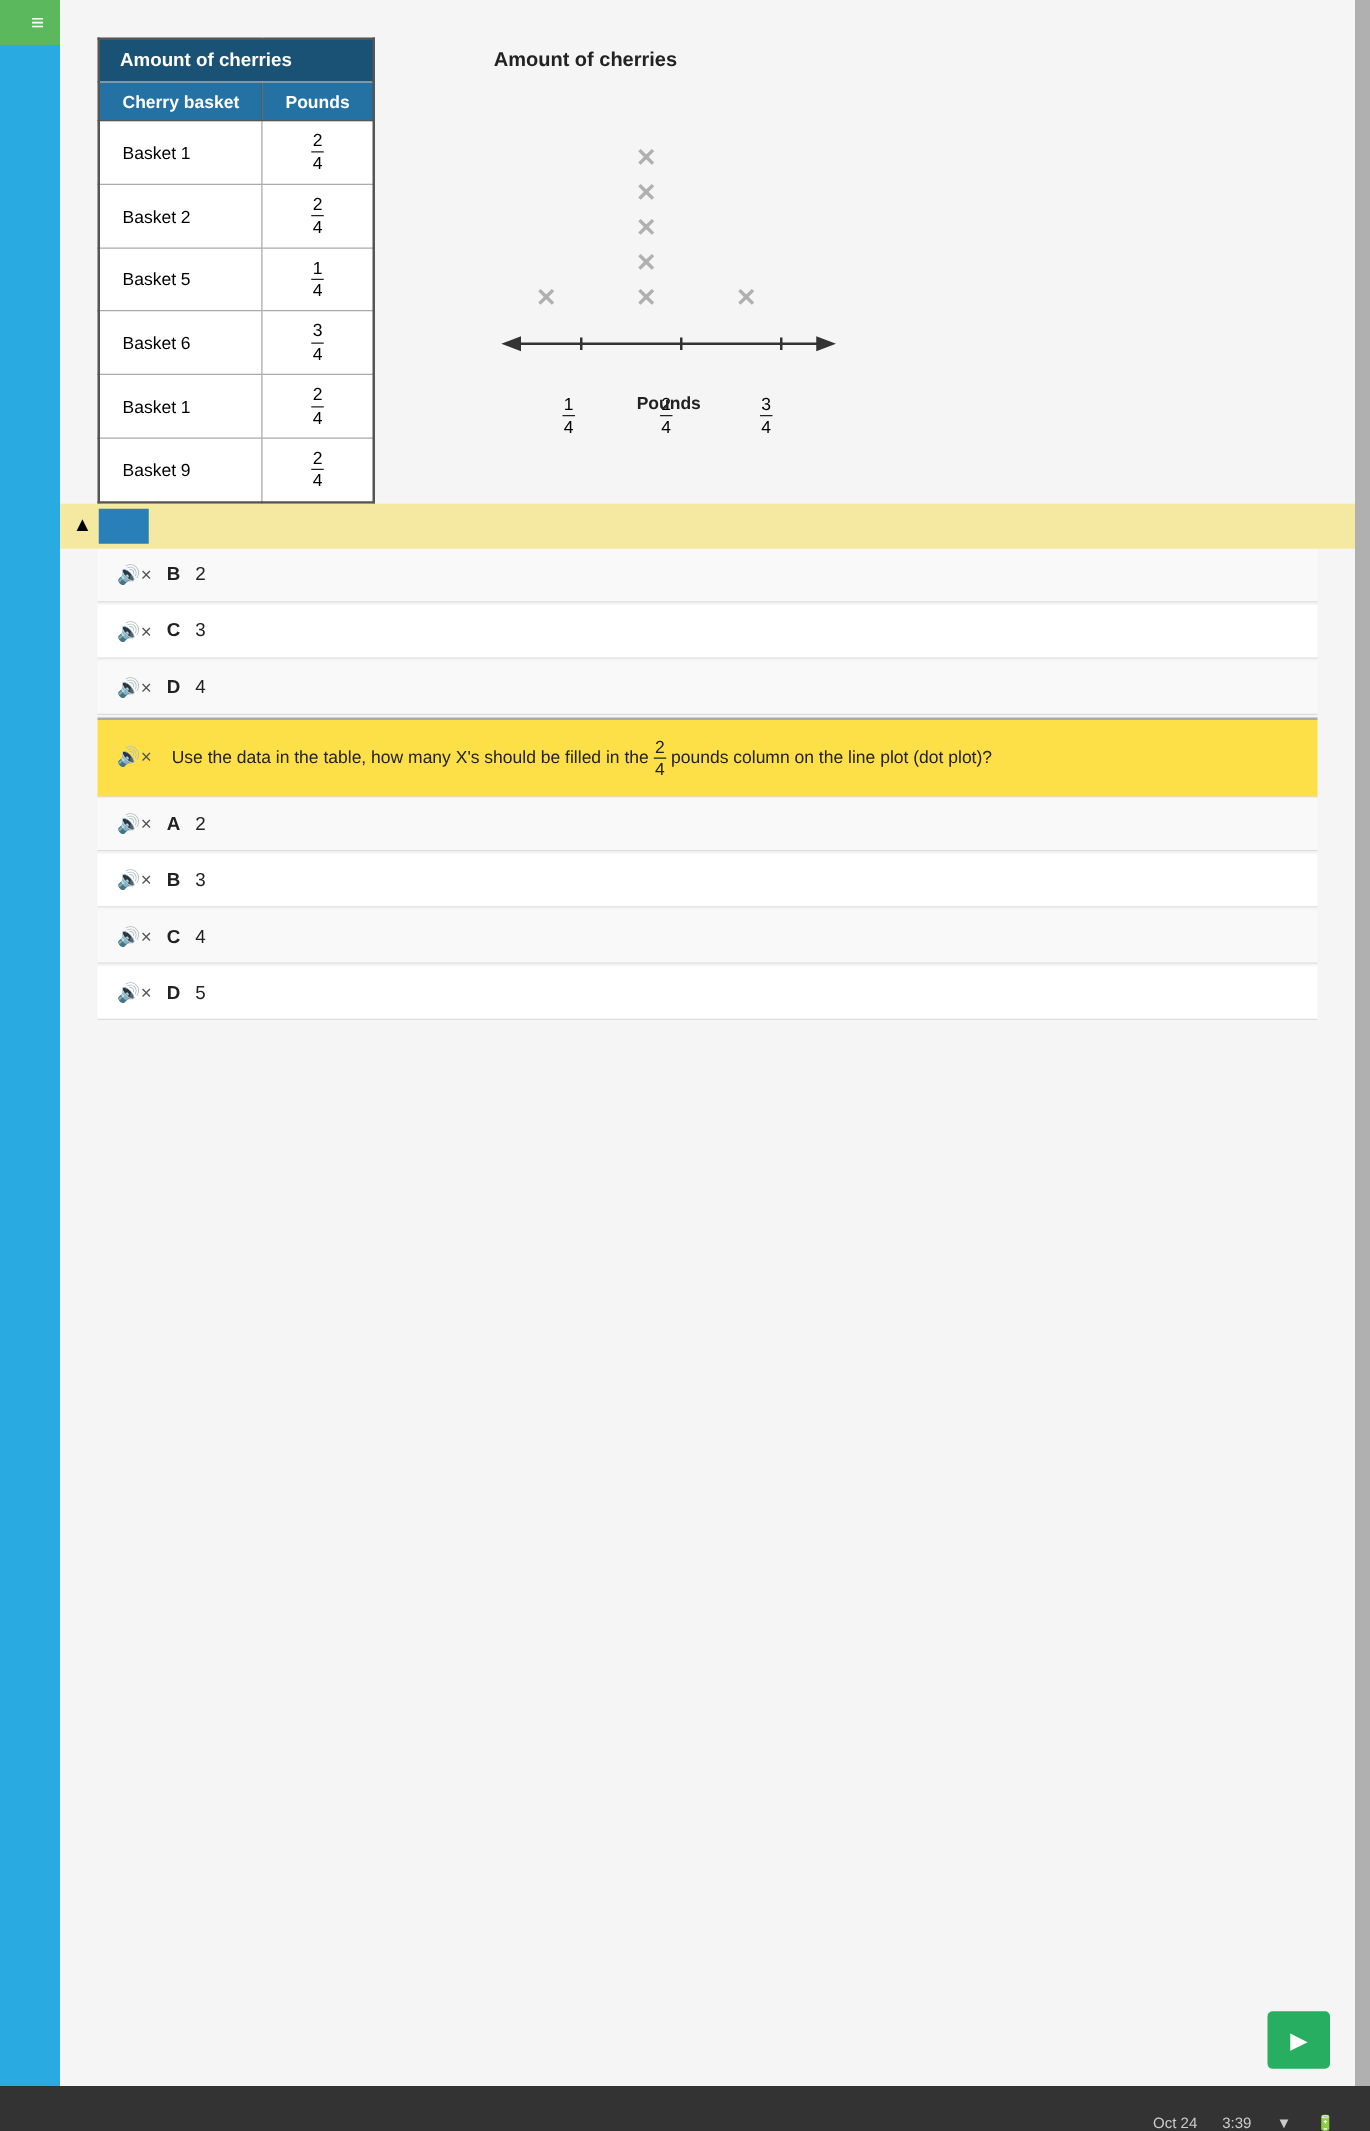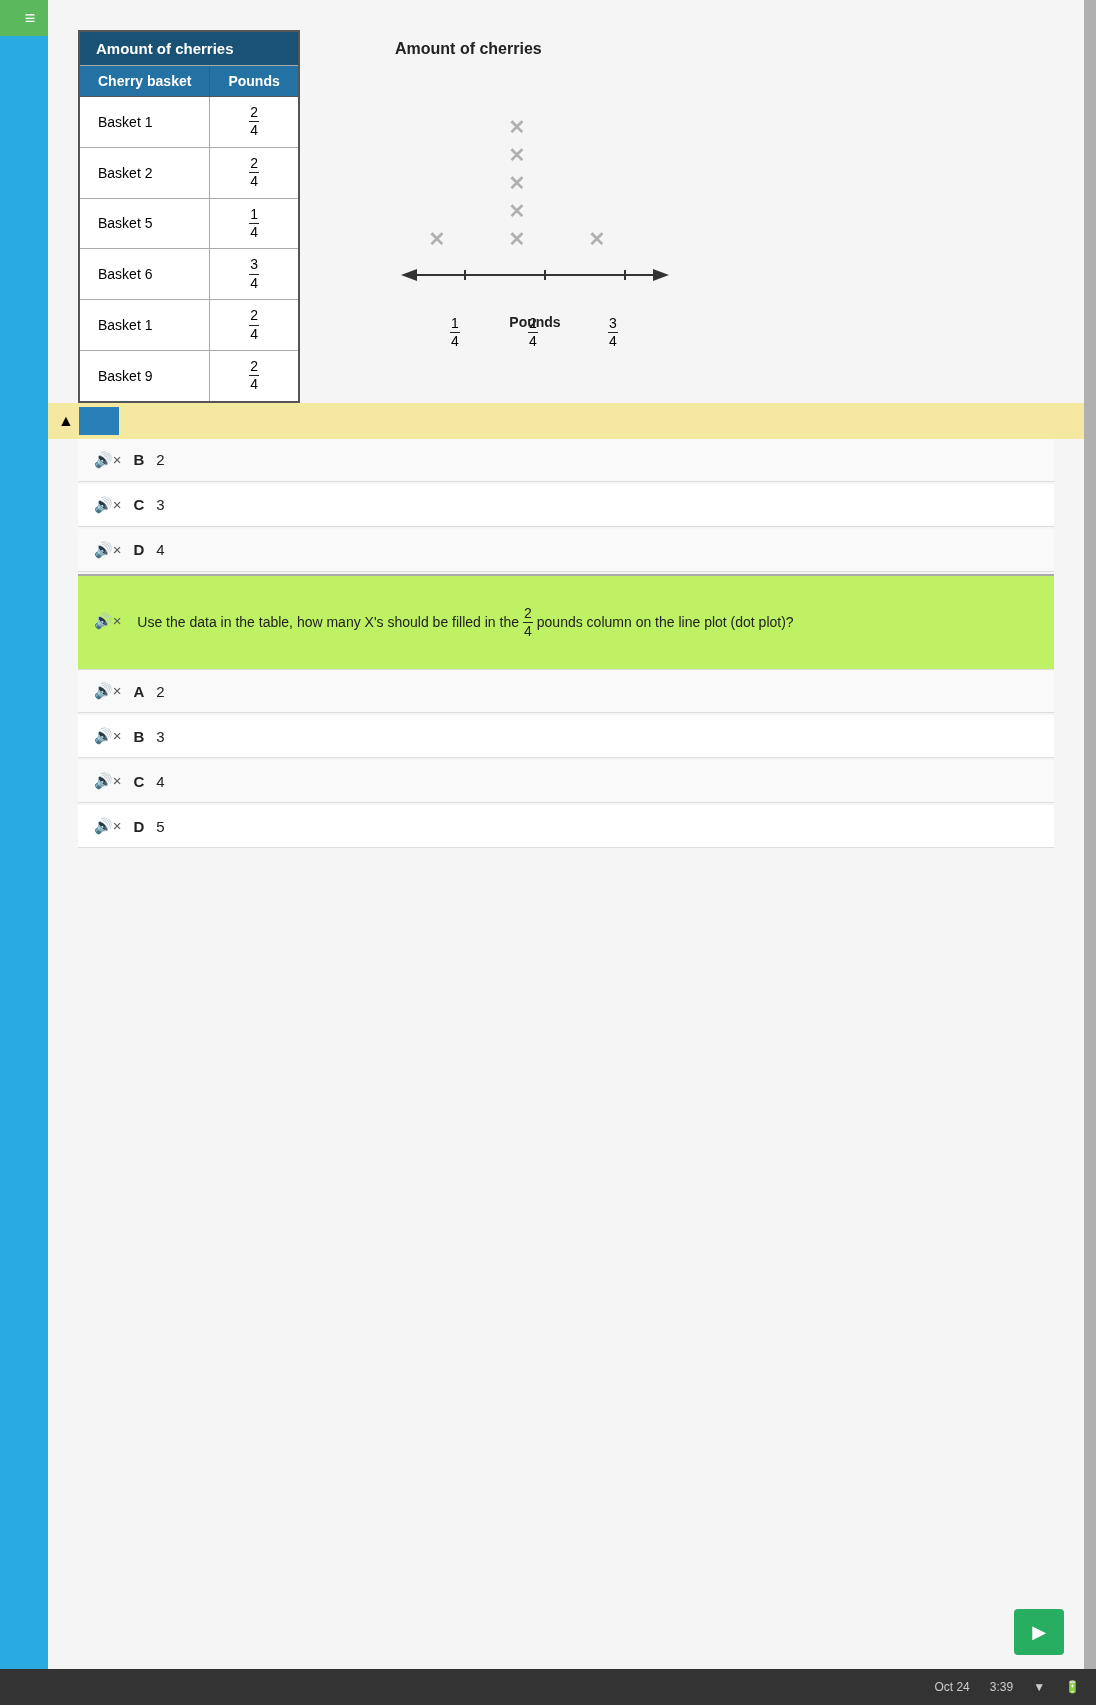--- a/index.html
+++ b/index.html
@@ -188,44 +188,44 @@
       margin-right: 12px;
       color: #222;
     }
 
     .answer-value {
       font-size: 15px;
       color: #222;
     }
 
     .question-text {
-      background: #bef264;
-      padding: 30px 16px;
+      background: #fde047;
+      padding: 14px 16px;
       font-size: 14px;
       color: #222;
       line-height: 1.6;
       border-bottom: 1px solid #ddd;
     }
 
     .question-text .speaker-icon {
       display: inline;
     }
 
     
     .bottom-bar {
       position: fixed;
       bottom: 0;
       left: 0;
       right: 0;
       height: 36px;
       background: #333;
       display: flex;
-      align-items: center;
+      align-items: flex-end;
       justify-content: flex-end;
-      padding: 0 16px;
+      padding: 0 28px;
       gap: 20px;
       font-size: 12px;
       color: #ccc;
     }
 
     .next-btn {
       position: absolute;
       bottom: 50px;
       right: 20px;
       background: #27ae60;

